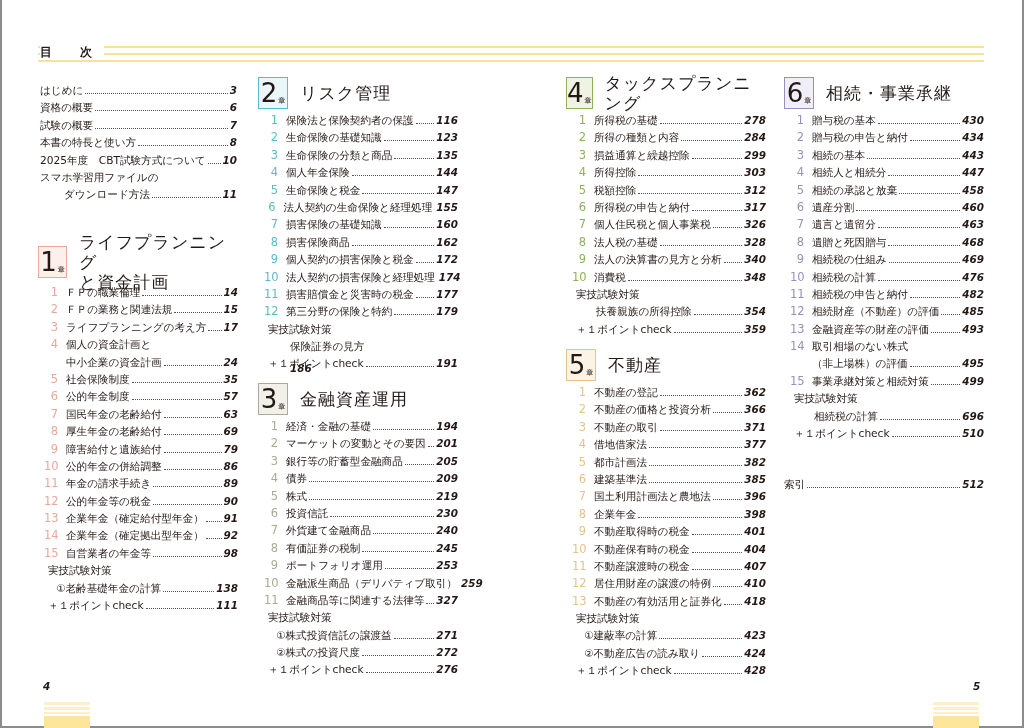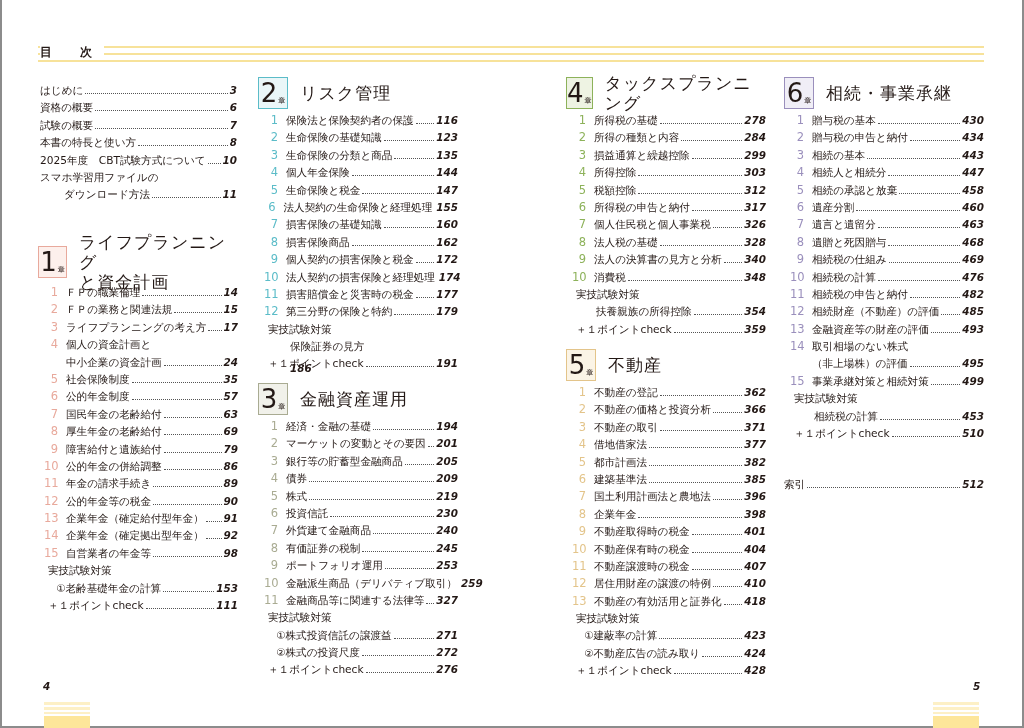--- a/index.html
+++ b/index.html
@@ -187,21 +187,21 @@
       <span class="lbl">自営業者の年金等</span>
       <span class="dots"></span>
       <span class="pg">98</span>
     </div>
     <div class="row nonum" style="padding-left: 10px;">
       <span>実技試験対策</span>
     </div>
     <div class="row indent2" style="padding-left: 18px;">
       <span class="lbl">①老齢基礎年金の計算</span>
       <span class="dots"></span>
-      <span class="pg">153</span>
+      <span class="pg">138</span>
     </div>
     <div class="row nonum" style="padding-left: 10px;">
       <span class="lbl">＋１ポイントcheck</span>
       <span class="dots"></span>
       <span class="pg">111</span>
     </div>
   </div>
 <div class="col" style="left:258px; top:76px; width:200px;">
     <div style="display: flex; align-items: center; height: 34px; margin-bottom: 2px;">
       <div class="chap" style="position: relative;">
@@ -697,21 +697,21 @@
       <span class="lbl">事業承継対策と相続対策</span>
       <span class="dots"></span>
       <span class="pg">499</span>
     </div>
     <div class="row nonum" style="padding-left: 10px;">
       <span>実技試験対策</span>
     </div>
     <div class="row indent2" style="padding-left: 30px;">
       <span class="lbl">相続税の計算</span>
       <span class="dots"></span>
-      <span class="pg">453</span>
+      <span class="pg">696</span>
     </div>
     <div class="row nonum" style="padding-left: 10px;">
       <span class="lbl">＋１ポイントcheck</span>
       <span class="dots"></span>
       <span class="pg">510</span>
     </div>
   </div>
 
 <div class="col" style="left:784px; top:476px; width:200px;">
   <div class="row nonum">

